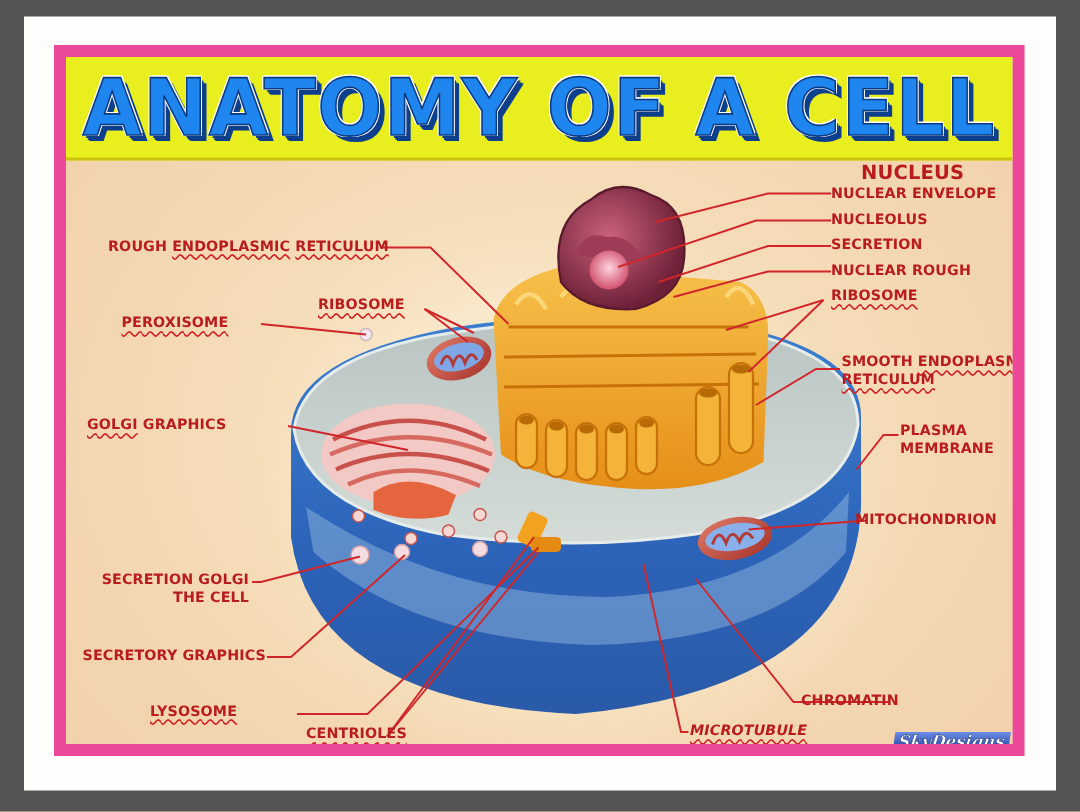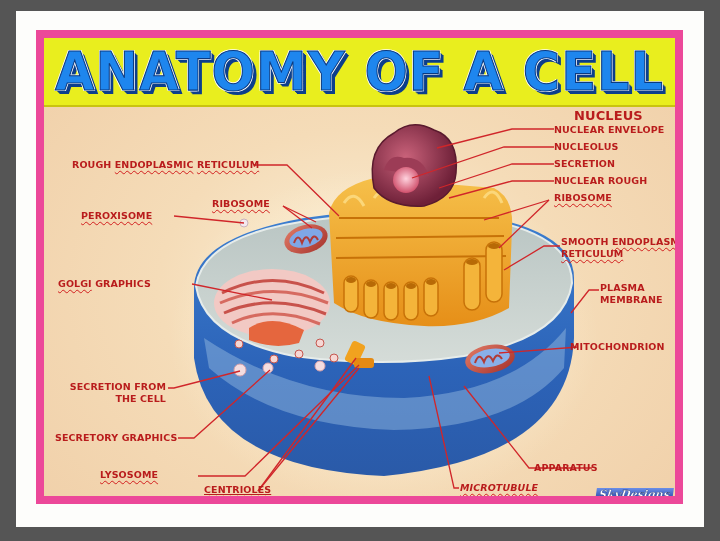--- a/index.html
+++ b/index.html
@@ -203,40 +203,40 @@
   <div class="lbl" style="left:517px; top:198px;">
     <span>SMOOTH</span>
     <span class="sq">ENDOPLASMIC</span><br>
     <span class="sq">RETICULUM</span>
   </div>
   <div class="lbl" style="left:556px; top:244px;">
     <span>PLASMA</span><br>
     <span>MEMBRANE</span>
   </div>
   <div class="lbl" style="left:526px; top:303px;">MITOCHONDRION</div>
-  <div class="lbl" style="left:490px; top:424px;">APPARATUS</div>
+  <div class="lbl" style="left:490px; top:424px;">CHROMATIN</div>
   <div class="lbl" style="left:416px; top:444px;font-style:italic;"><span class="sq">MICROTUBULE</span></div>
 
   <div class="lbl" style="left:28px; top:121px;">
     <span>ROUGH</span>
     <span class="sq">ENDOPLASMIC</span>
     <span class="sq">RETICULUM</span>
   </div>
   <div class="lbl" style="left:168px; top:160px;"><span class="sq">RIBOSOME</span></div>
   <div class="lbl" style="left:37px; top:172px;"><span class="sq">PEROXISOME</span></div>
   <div class="lbl" style="left:14px; top:240px;">
     <span class="sq">GOLGI</span>
     <span>GRAPHICS</span>
   </div>
   <div class="lbl right" style="left:10px; top:343px; width:112px;">
-    <span>SECRETION FROM</span><br>
+    <span>SECRETION GOLGI</span><br>
     <span>THE CELL</span>
   </div>
   <div class="lbl" style="left:11px; top:394px;">SECRETORY GRAPHICS</div>
   <div class="lbl" style="left:56px; top:431px;"><span class="sq">LYSOSOME</span></div>
-  <div class="lbl" style="left:160px; top:446px;text-decoration:underline;"><span class="sq">CENTRIOLES</span></div>
+  <div class="lbl" style="left:160px; top:446px;"><span class="sq">CENTRIOLES</span></div>
 
   <div class="logo">
     <div class="logo-main">SkyDesigns</div>
     <div class="logo-sub">GRAPHICS &amp; DESIGN · PRINT SHOP</div>
     
   </div>
 </div>
 
 </body></html>

